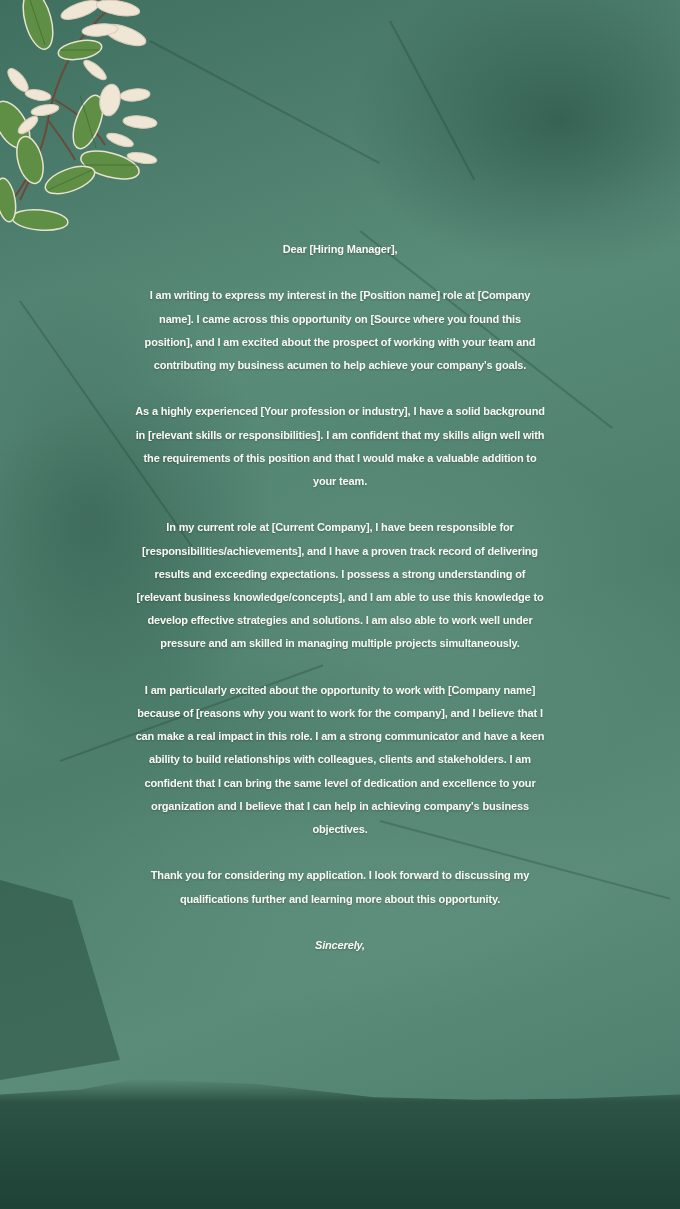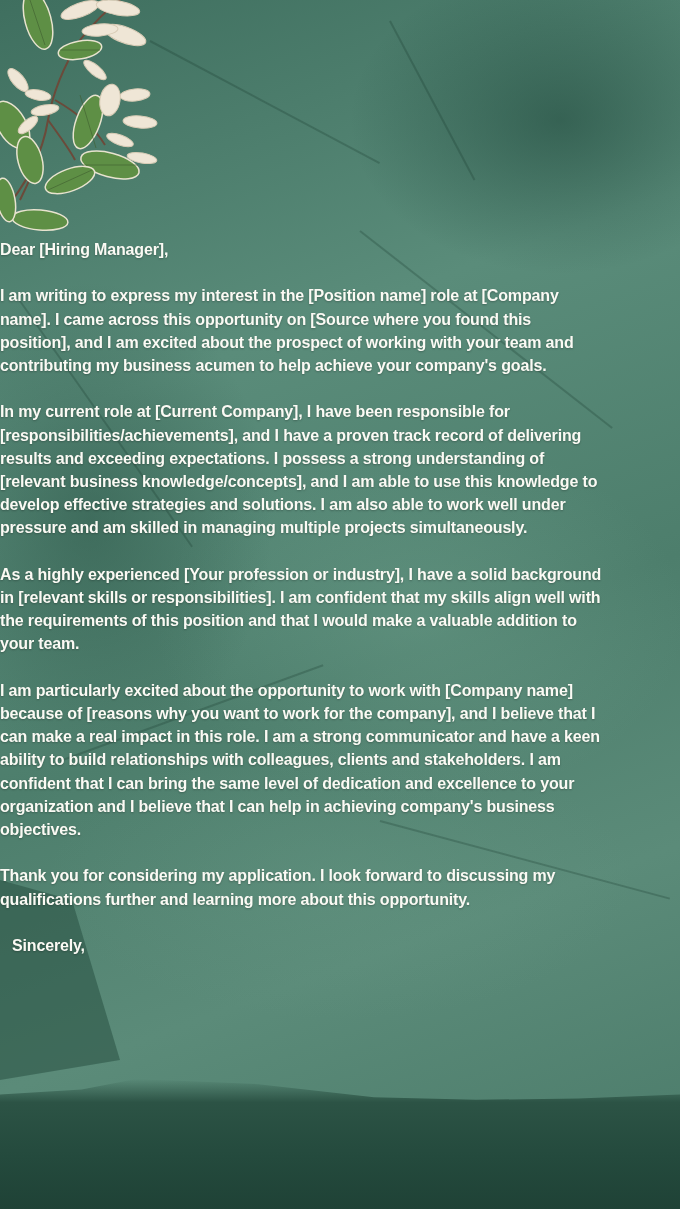--- a/index.html
+++ b/index.html
@@ -36,30 +36,30 @@
       background: rgba(40,80,66,0.55);
       clip-path: polygon(0 0, 60% 10%, 100% 90%, 0 100%);
     }
     .floral {
       position: absolute; left: 0; top: 0; width: 170px; height: 235px;
     }
     .letter {
       position: absolute;
       left: 0; right: 0;
       top: 238px;
-      text-align: left;
+      text-align: center;
       color: #fbfaf4;
       font-weight: bold;
-      font-size: 16px;
+      font-size: 11px;
       line-height: 23.2px;
       text-shadow: 0 1px 2px rgba(0,0,0,0.25);
       letter-spacing: -0.15px;
     }
     .letter p { margin: 0 0 23.2px 0; white-space: pre-line; }
-    .letter .closing p { margin: 12px; }
+    .letter .closing p { margin: 12px; font-style: italic; }
   </style>
 </head>
 <body>
 
 <div class="bg"></div>
 <div class="crease" style="left:150px;top:40px;width:260px;transform:rotate(28deg);"></div>
 <div class="crease" style="left:390px;top:20px;width:180px;transform:rotate(62deg);"></div>
 <div class="crease" style="left:20px;top:300px;width:300px;transform:rotate(55deg);"></div>
 <div class="crease" style="left:360px;top:230px;width:320px;transform:rotate(38deg);"></div>
 <div class="crease" style="left:60px;top:760px;width:280px;transform:rotate(-20deg);"></div>
@@ -109,30 +109,30 @@
     <ellipse cx="110" cy="100" rx="10" ry="16" transform="rotate(10 110 100)"></ellipse>
   </g>
 </svg>
 
 <main class="letter">
   <p>Dear [Hiring Manager],</p>
   <p>I am writing to express my interest in the [Position name] role at [Company
 name]. I came across this opportunity on [Source where you found this
 position], and I am excited about the prospect of working with your team and
 contributing my business acumen to help achieve your company's goals.</p>
+  <p>As a highly experienced [Your profession or industry], I have a solid background
+in [relevant skills or responsibilities]. I am confident that my skills align well with
+the requirements of this position and that I would make a valuable addition to
+your team.</p>
   <p>In my current role at [Current Company], I have been responsible for
 [responsibilities/achievements], and I have a proven track record of delivering
 results and exceeding expectations. I possess a strong understanding of
 [relevant business knowledge/concepts], and I am able to use this knowledge to
 develop effective strategies and solutions. I am also able to work well under
 pressure and am skilled in managing multiple projects simultaneously.</p>
-  <p>As a highly experienced [Your profession or industry], I have a solid background
-in [relevant skills or responsibilities]. I am confident that my skills align well with
-the requirements of this position and that I would make a valuable addition to
-your team.</p>
   <p>I am particularly excited about the opportunity to work with [Company name]
 because of [reasons why you want to work for the company], and I believe that I
 can make a real impact in this role. I am a strong communicator and have a keen
 ability to build relationships with colleagues, clients and stakeholders. I am
 confident that I can bring the same level of dedication and excellence to your
 organization and I believe that I can help in achieving company's business
 objectives.</p>
   <p>Thank you for considering my application. I look forward to discussing my
 qualifications further and learning more about this opportunity.</p>
   <div class="closing">

